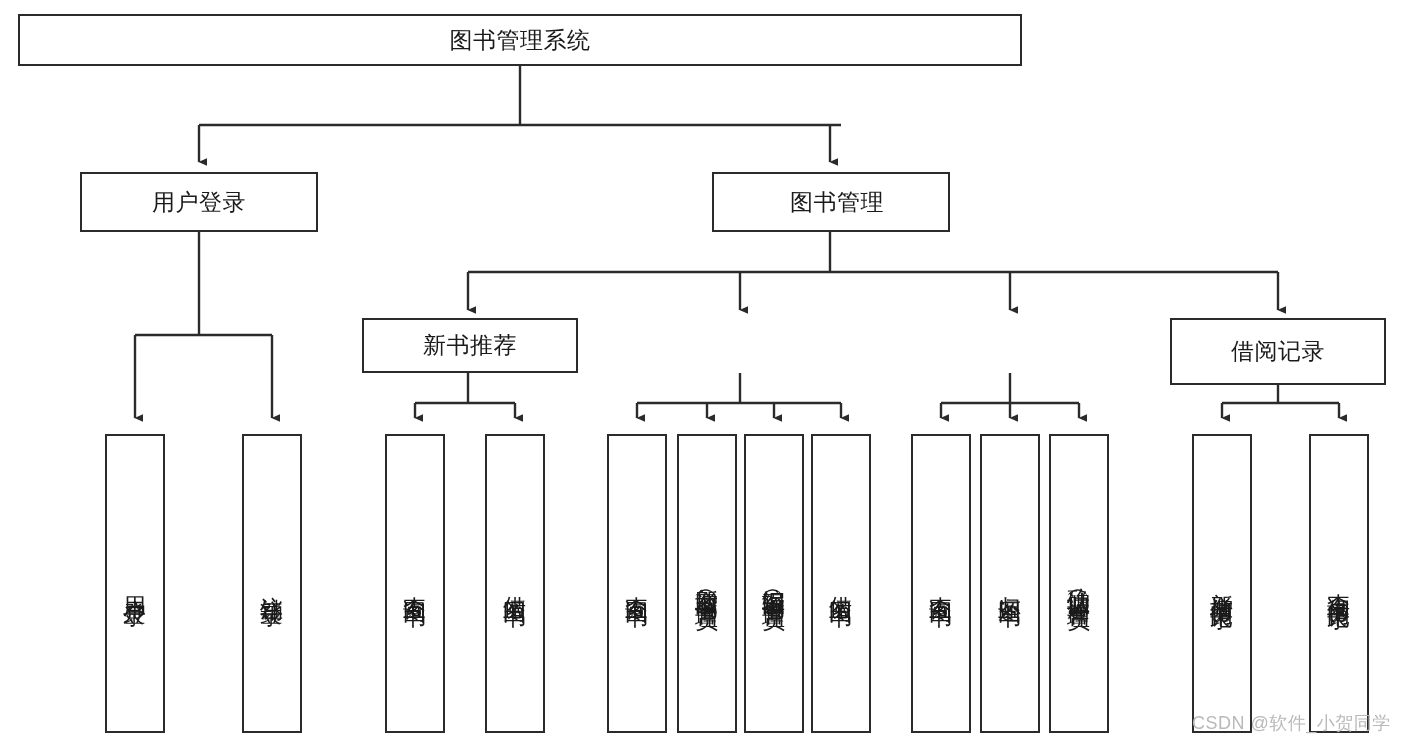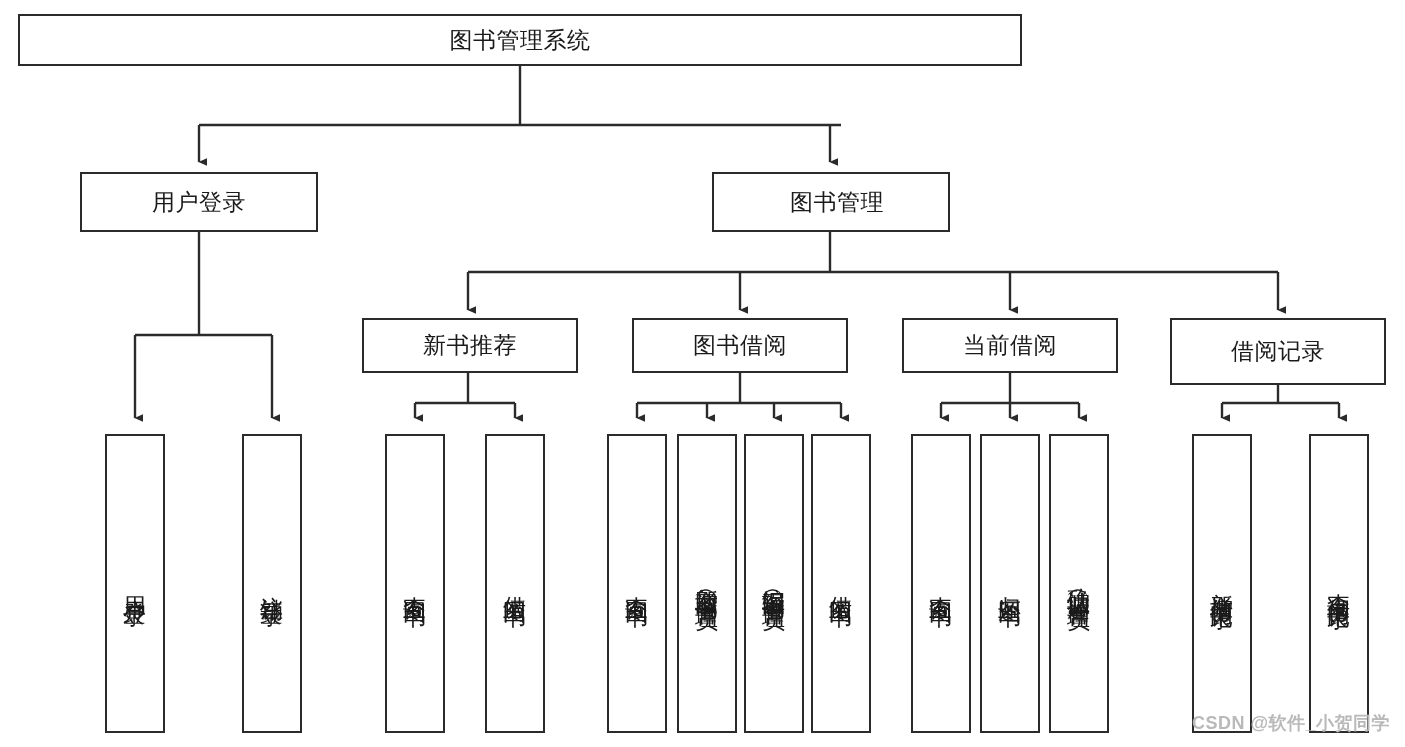--- a/index.html
+++ b/index.html
@@ -54,21 +54,20 @@
     pointer-events: none;
   }
   .watermark {
     position: absolute;
     left: 1192px;
     top: 711px;
     font-size: 18px;
     color: #b9b9b9;
     white-space: nowrap;
     letter-spacing: 0.5px;
-    font-weight: bold;
   }
 </style>
 </head>
 <body>
 
 <div id="canvas">
 
   <svg id="edges" viewBox="0 0 1405 747" width="1405" height="747">
     <defs>
       <marker id="arrowhead" markerWidth="9" markerHeight="9" refX="4" refY="8.4" orient="auto" markerUnits="userSpaceOnUse">
@@ -128,27 +127,21 @@
   </div>
 
   <div class="node horizontal" style="left:712px; top:172px; width:238px; height:60px;padding-left:12px;">
     <span>图书管理</span>
   </div>
 
   <div class="node horizontal" style="left:362px; top:318px; width:216px; height:55px;text-align:center;">
     <span>新书推荐</span>
   </div>
 
-  <div class="node horizontal" style="left:632px; top:318px; width:216px; height:55px;">
-    <span>图书借阅</span>
-  </div>
 
-  <div class="node horizontal" style="left:902px; top:318px; width:216px; height:55px;">
-    <span>当前借阅</span>
-  </div>
 
   <div class="node horizontal" style="left:1170px; top:318px; width:216px; height:67px;">
     <span>借阅记录</span>
   </div>
 
   <div class="node vertical" style="left:105px; top:434px; width:60px; height:299px;">
     <span>用户登录</span>
   </div>
 
   <div class="node vertical" style="left:242px; top:434px; width:60px; height:299px;">

